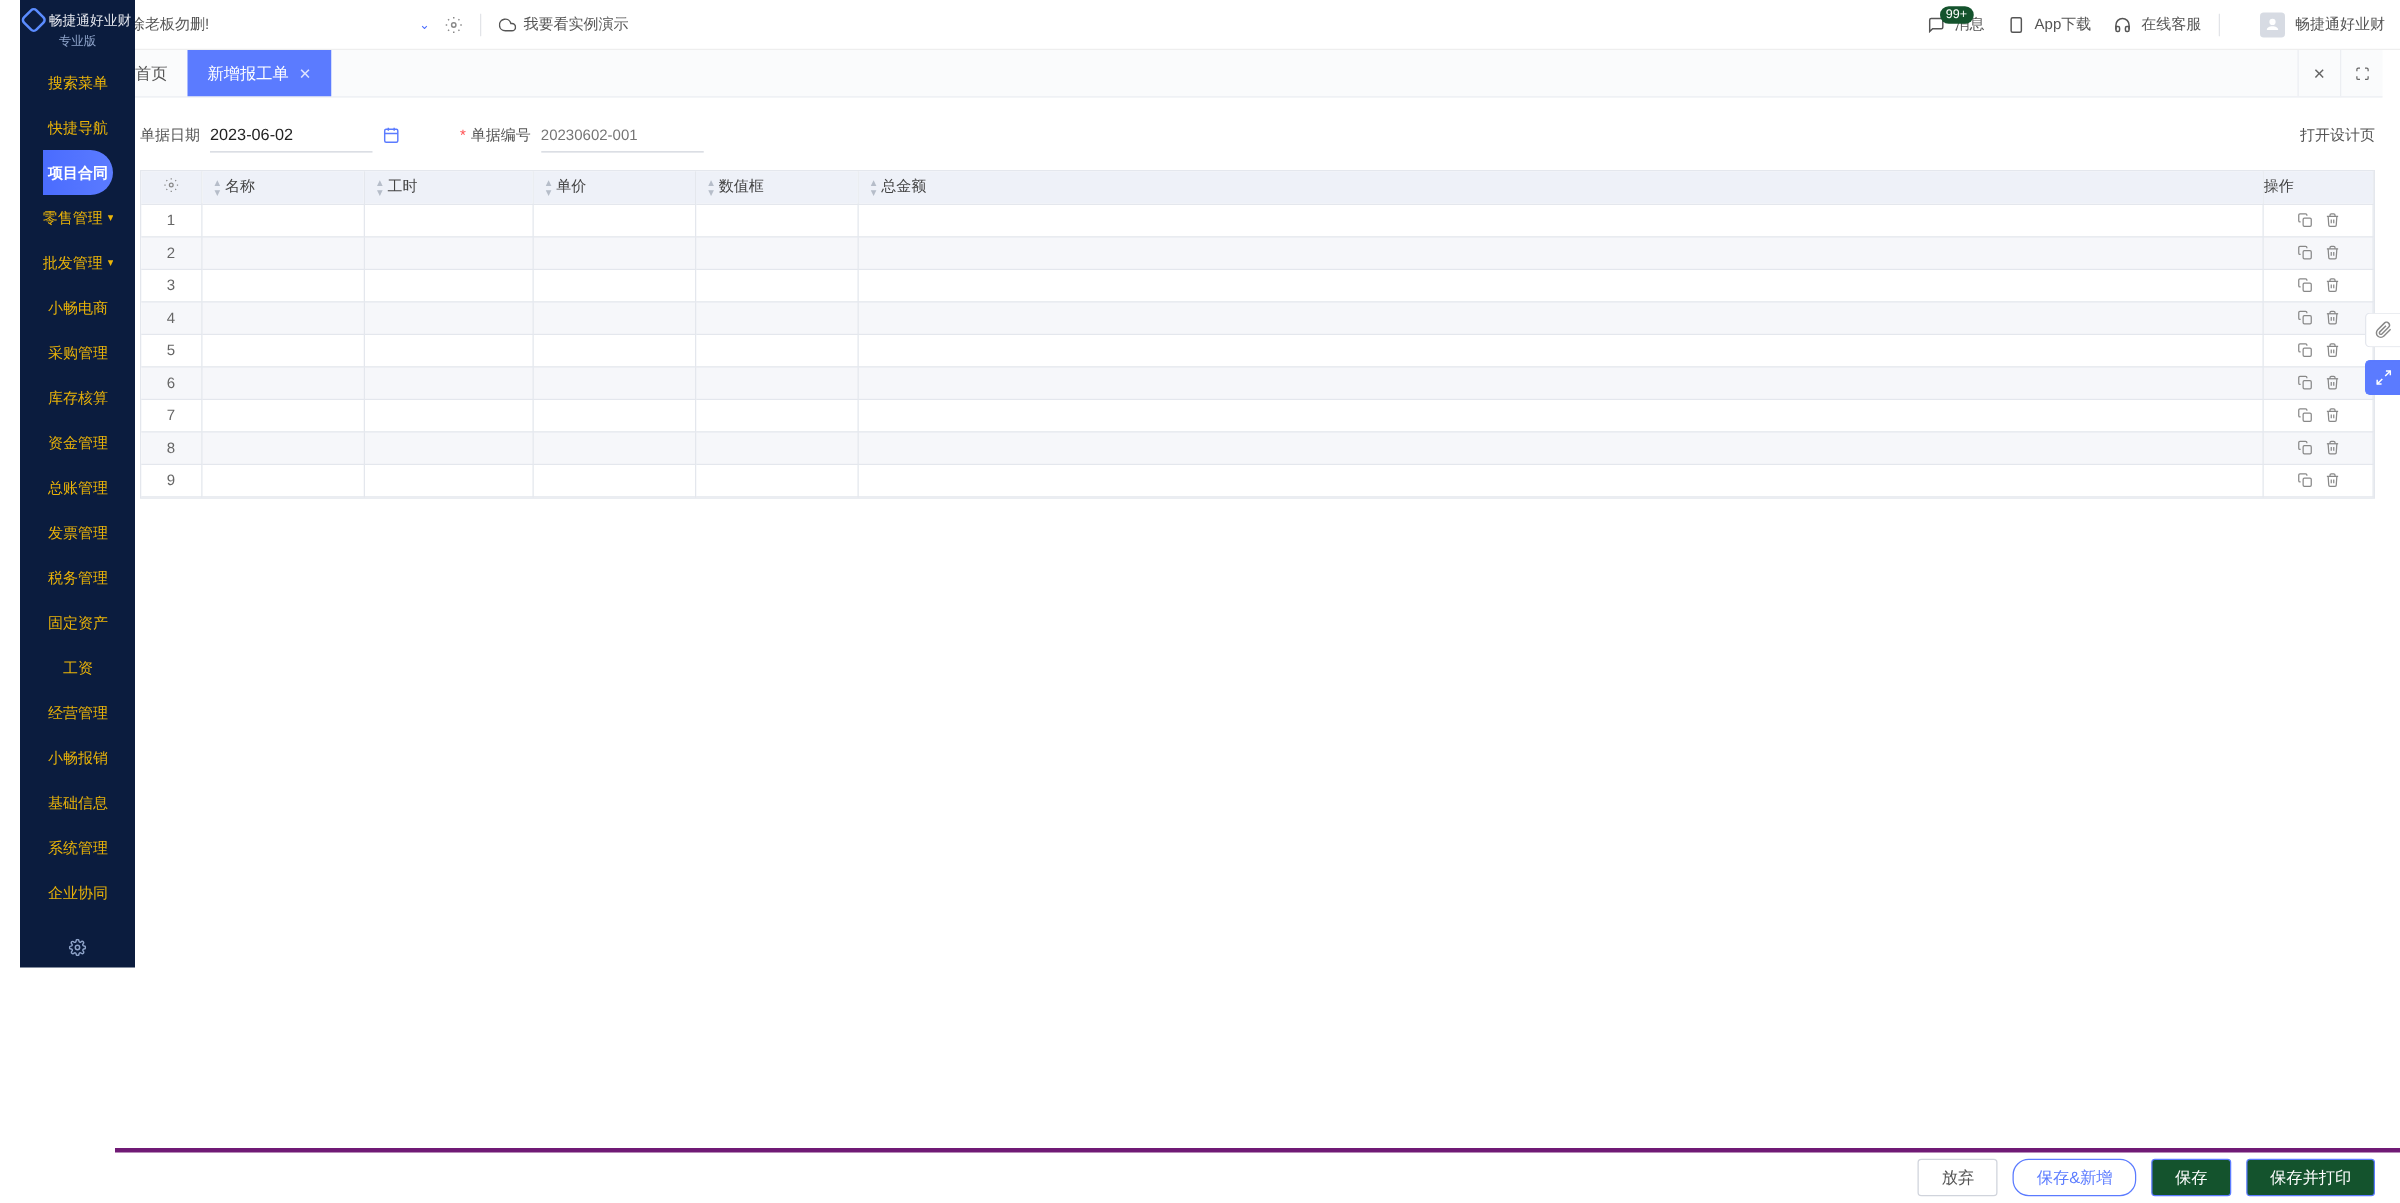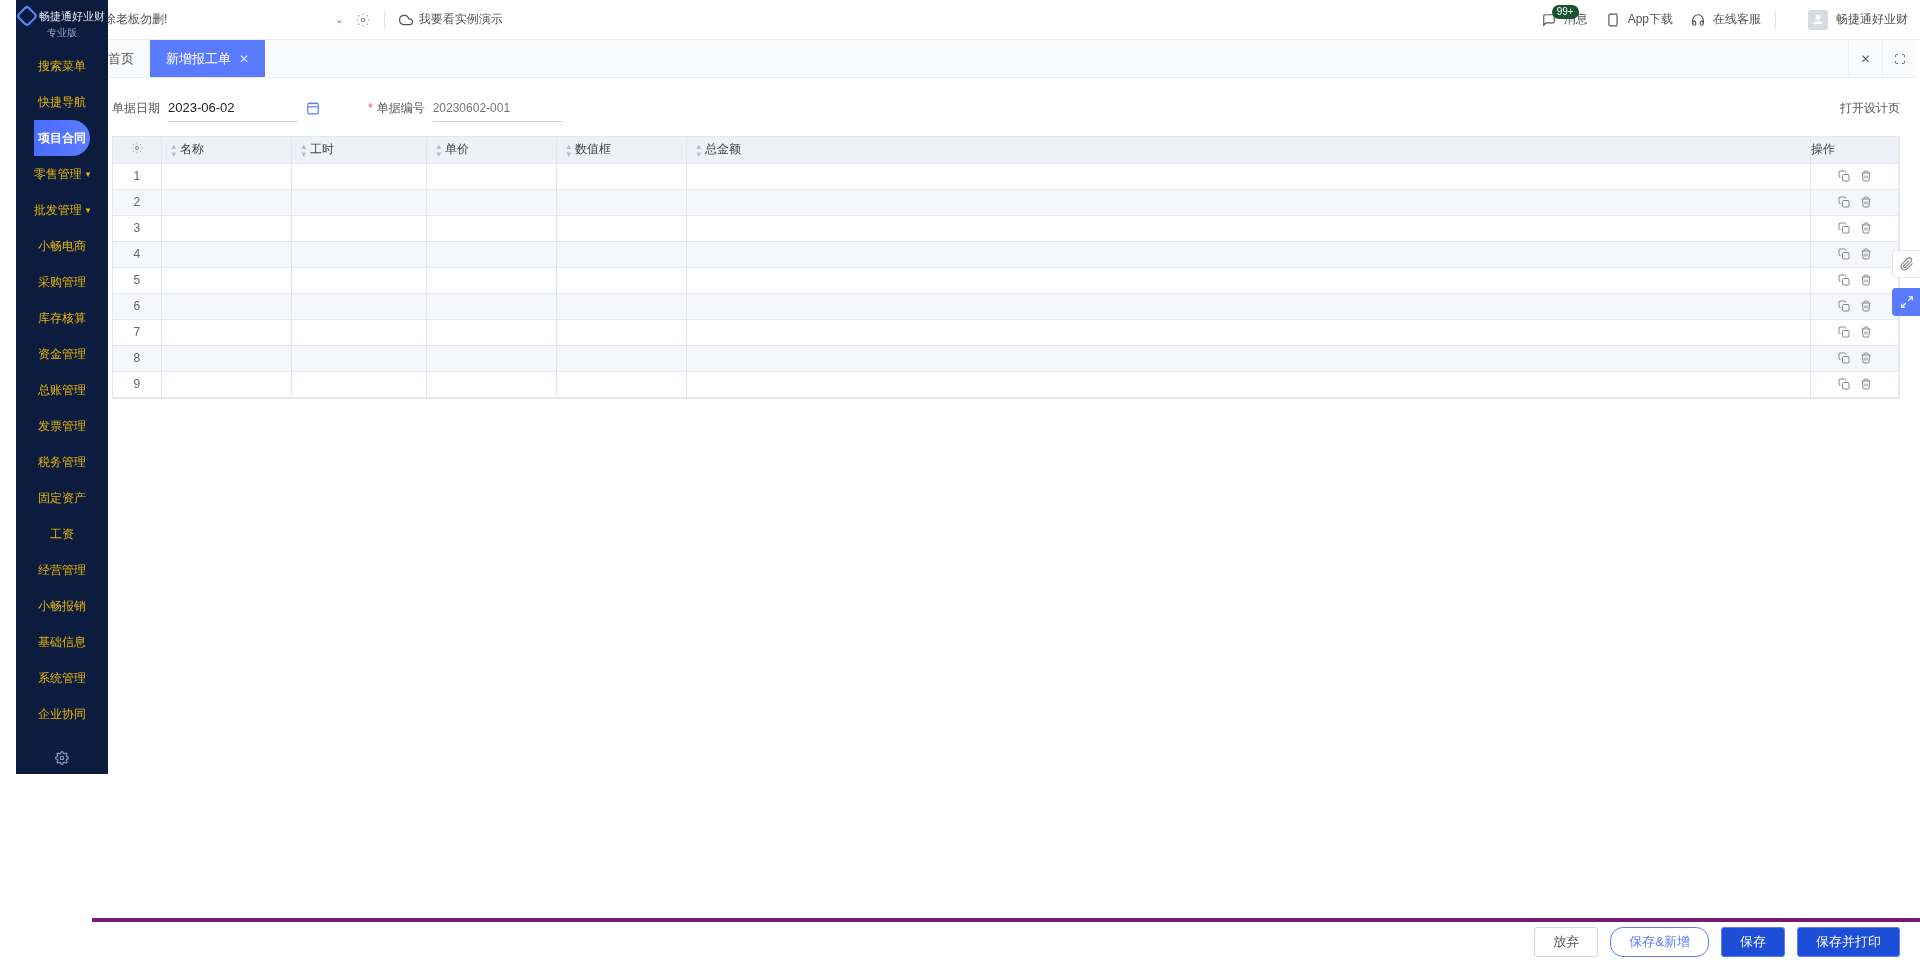--- a/index.html
+++ b/index.html
@@ -25,21 +25,21 @@
 .dropdown-trigger .chev { color: #4a6cff; font-size: 10px; margin-left: 160px; }
 .gear-btn { margin-left: 12px; color: #888; cursor: pointer; }
 .divider-v { width: 1px; height: 18px; background: #e2e4e8; margin: 0 14px; }
 .demo-link { display: flex; align-items: center; gap: 6px; color: #555; cursor: pointer; }
 .topbar-spacer { flex: 1; }
 .top-action { display: flex; align-items: center; gap: 8px; margin-left: 18px; color: #555; cursor: pointer; position: relative; }
 .badge { position: absolute; top: -6px; left: 10px; background: #14532d; color: #fff; font-size: 10px; line-height: 14px; height: 14px; padding: 0 5px; border-radius: 7px; }
 .avatar { width: 20px; height: 20px; background: #d7dbe3; border-radius: 3px; display: inline-flex; align-items: center; justify-content: center; color: #fff; font-size: 12px; }
 
 
-.tabs-row { position: fixed; left: 92px; top: 40px; right: 4px; height: 38px; background: #fafbfc; border-bottom: 1px solid #eceef2; display: flex; align-items: stretch; z-index: 80; }
+.tabs-row { position: fixed; left: 92px; top: 40px; right: 14px; height: 38px; background: #fafbfc; border-bottom: 1px solid #eceef2; display: flex; align-items: stretch; z-index: 80; }
 .tab { display: flex; align-items: center; padding: 0 16px; cursor: pointer; color: #555; font-size: 13px; }
 .tab.active { background: #5b7bff; color: #fff; }
 .tab .close-x { margin-left: 8px; font-size: 12px; opacity: .8; }
 .tabs-spacer { flex: 1; }
 .tab-tool { width: 34px; display: flex; align-items: center; justify-content: center; color: #666; cursor: pointer; border-left: 1px solid #eceef2; }
 
 
 .content { position: fixed; left: 92px; top: 78px; right: 0; bottom: 48px; background: #fff; padding: 16px 20px 0 20px; overflow: auto; }
 .form-row { display: flex; align-items: center; gap: 8px; margin-bottom: 14px; }
 .label { color: #555; font-size: 12px; }
@@ -70,21 +70,21 @@
 
 
 .side-float { position: fixed; right: 0; top: 250px; display: flex; flex-direction: column; gap: 10px; z-index: 200; }
 .float-btn { width: 28px; height: 28px; background: #fff; border: 1px solid #e4e7ed; border-right: none; display: flex; align-items: center; justify-content: center; color: #888; cursor: pointer; border-radius: 4px 0 0 4px; }
 .float-btn.primary { background: #5b7bff; color: #fff; border-color: #5b7bff; }
 
 
 .footer-bar { position: fixed; left: 92px; right: 0; bottom: 0; height: 44px; background: #fff; border-top: 4px solid #701a75; display: flex; align-items: center; justify-content: flex-end; padding: 0 20px; gap: 12px; z-index: 90; }
 .btn { height: 30px; padding: 0 18px; border-radius: 3px; font-size: 13px; cursor: pointer; display: inline-flex; align-items: center; justify-content: center; border: 1px solid #d0d4dc; background: #fff; color: #555; }
 .btn.outline-primary { border-color: #5b7bff; color: #5b7bff; border-radius: 13px; }
-.btn.primary { background: #1d4ed8; color: #fff; border-color: #5b7bff; }
+.btn.primary { background: #14532d; color: #fff; border-color: #5b7bff; }
 
 svg { display: block; }
 </style>
 </head>
 <body>
 
 <aside class="sidebar">
   <div class="logo-area">
     <div class="logo">
       <span class="logo-icon"></span>

